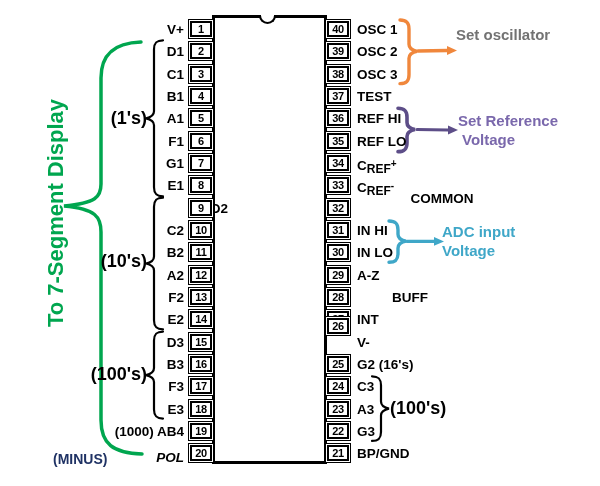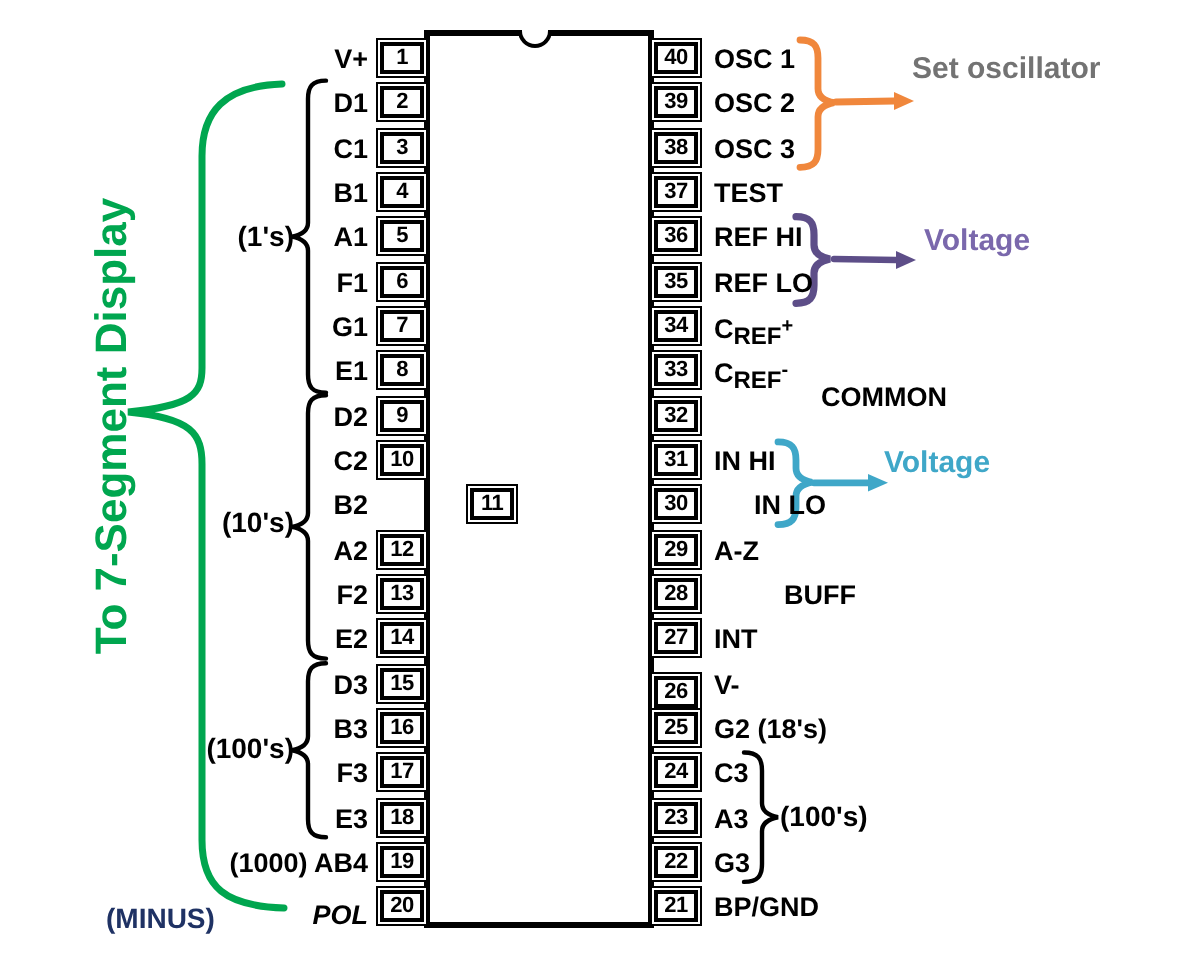--- a/index.html
+++ b/index.html
@@ -31,21 +31,21 @@
     position:absolute;height:19px;line-height:19px;font-weight:bold;
     font-size:13.5px;color:#000;white-space:nowrap;z-index:2;
   }
   .pl{left:62px;width:122px;text-align:right;}
   .pr{left:357px;width:170px;text-align:left;}
   .sub{font-size:12px;vertical-align:-3px;font-weight:bold;}
   .sup{font-size:10px;vertical-align:3px;font-weight:bold;}
   
   .grp{
     position:absolute;height:18px;line-height:18px;font-weight:bold;
-    font-size:14px;color:#000;white-space:nowrap;z-index:2;
+    font-size:18px;color:#000;white-space:nowrap;z-index:2;
   }
   
   .ann{position:absolute;font-weight:bold;font-size:15px;line-height:19px;white-space:nowrap;z-index:2;}
   .ann-orange{color:#737373;}
   .ann-purple{color:#7A68AC;}
   .ann-teal{color:#3FA7C8;}
   .ann .l2{display:block;padding-left:4px;}
   
   .display-label{
     position:absolute;left:-84px;top:200px;width:280px;height:26px;
@@ -117,26 +117,26 @@
         <div class="pin-num">7</div>
       </div>
       <div class="pin-label pl" style="top: 154px;">G1</div>
       <div class="pin" style="top: 175px; left: 188px;">
         <div class="pin-num">8</div>
       </div>
       <div class="pin-label pl" style="top: 176px;">E1</div>
       <div class="pin" style="top: 198px; left: 188px;">
         <div class="pin-num">9</div>
       </div>
-      <div class="pin-label pl" style="top: 199px;">D2</div>
+      <div class="pin-label pl" style="top: 199px; margin-left: 44px;">D2</div>
       <div class="pin" style="top: 220px; left: 188px;">
         <div class="pin-num">10</div>
       </div>
       <div class="pin-label pl" style="top: 221px;">C2</div>
-      <div class="pin" style="top: 242px; left: 188px; margin-left: 45px;">
+      <div class="pin" style="top: 242px; left: 188px;">
         <div class="pin-num">11</div>
       </div>
       <div class="pin-label pl" style="top: 243px;">B2</div>
       <div class="pin" style="top: 265px; left: 188px;">
         <div class="pin-num">12</div>
       </div>
       <div class="pin-label pl" style="top: 266px;">A2</div>
       <div class="pin" style="top: 287px; left: 188px;">
         <div class="pin-num">13</div>
       </div>
@@ -205,41 +205,41 @@
         <div class="pin-num">32</div>
       </div>
       <div class="pin-label pr" style="top: 189px; text-align: center;">COMMON</div>
       <div class="pin" style="top: 220px; left: 325px;">
         <div class="pin-num">31</div>
       </div>
       <div class="pin-label pr" style="top: 221px;">IN HI</div>
       <div class="pin" style="top: 242px; left: 325px;">
         <div class="pin-num">30</div>
       </div>
-      <div class="pin-label pr" style="top: 243px; margin-left: 20px;">IN LO</div>
+      <div class="pin-label pr" style="top: 243px;">IN LO</div>
       <div class="pin" style="top: 265px; left: 325px;">
         <div class="pin-num">29</div>
       </div>
       <div class="pin-label pr" style="top: 266px;">A-Z</div>
       <div class="pin" style="top: 287px; left: 325px;">
         <div class="pin-num">28</div>
       </div>
       <div class="pin-label pr" style="top: 288px; padding-left: 35px;">BUFF</div>
       <div class="pin" style="top: 309px; left: 325px;">
         <div class="pin-num">27</div>
       </div>
       <div class="pin-label pr" style="top: 310px;">INT</div>
-      <div class="pin" style="top: 336px; left: 325px;">
+      <div class="pin" style="top: 316px; left: 325px;">
         <div class="pin-num">26</div>
       </div>
       <div class="pin-label pr" style="top: 333px;">V-</div>
       <div class="pin" style="top: 354px; left: 325px;">
         <div class="pin-num">25</div>
       </div>
-      <div class="pin-label pr" style="top: 355px;">G2 (18's)</div>
+      <div class="pin-label pr" style="top: 355px;">G2 (16's)</div>
       <div class="pin" style="top: 376px; left: 325px;">
         <div class="pin-num">24</div>
       </div>
       <div class="pin-label pr" style="top: 377px;">C3</div>
       <div class="pin" style="top: 399px; left: 325px;">
         <div class="pin-num">23</div>
       </div>
       <div class="pin-label pr" style="top: 400px;">A3</div>
       <div class="pin" style="top: 421px; left: 325px;">
         <div class="pin-num">22</div>
@@ -257,19 +257,21 @@
 
   <div class="grp" style="left:87px;top:109px;width:60px;text-align:right;">(1's)</div>
   <div class="grp" style="left:85px;top:252px;width:62px;text-align:right;">(10's)</div>
   <div class="grp" style="left:80px;top:365px;width:67px;text-align:right;">(100's)</div>
   <div class="grp" style="left:390px;top:399px;width:70px;">(100's)</div>
 
   <div class="ann ann-orange" style="left:456px;top:25px;">
     <span>Set oscillator</span>
   </div>
   <div class="ann ann-purple" style="left:458px;top:111px;">
+    <span>Set Reference</span>
     <span class="l2">Voltage</span>
   </div>
   <div class="ann ann-teal" style="left:442px;top:222px;">
+    <span>ADC input</span>
     <span class="l2" style="padding-left:0;">Voltage</span>
   </div>
 
 </div>
 
 </body></html>

